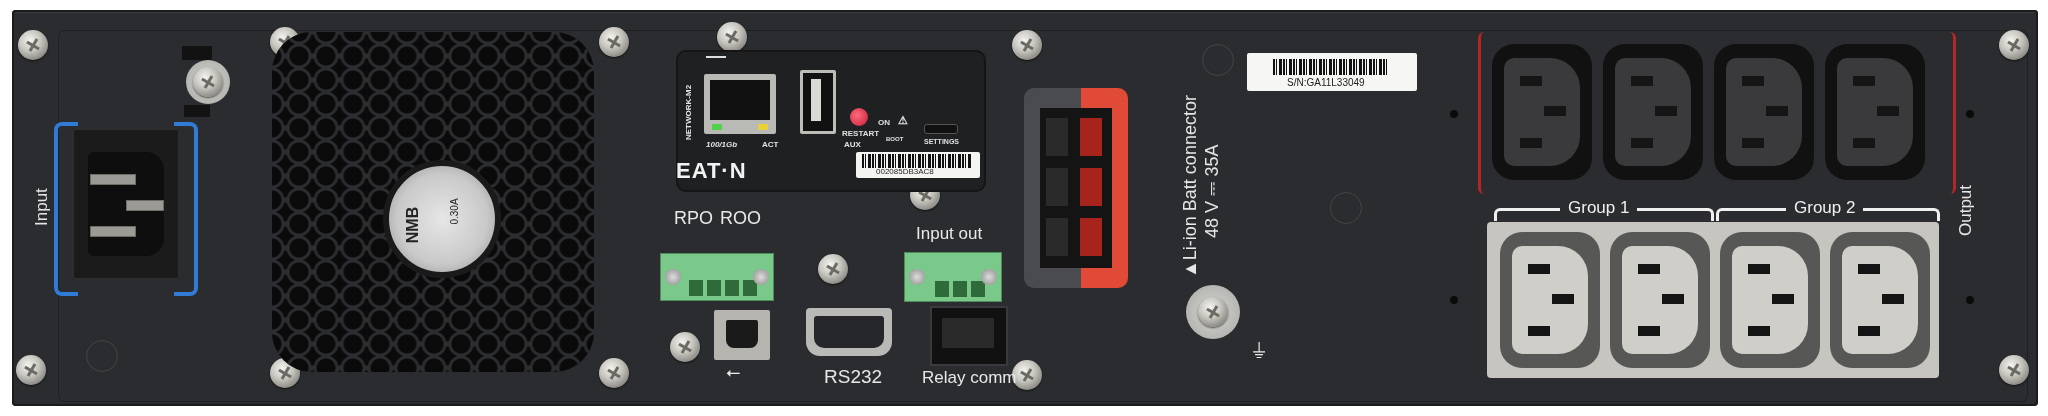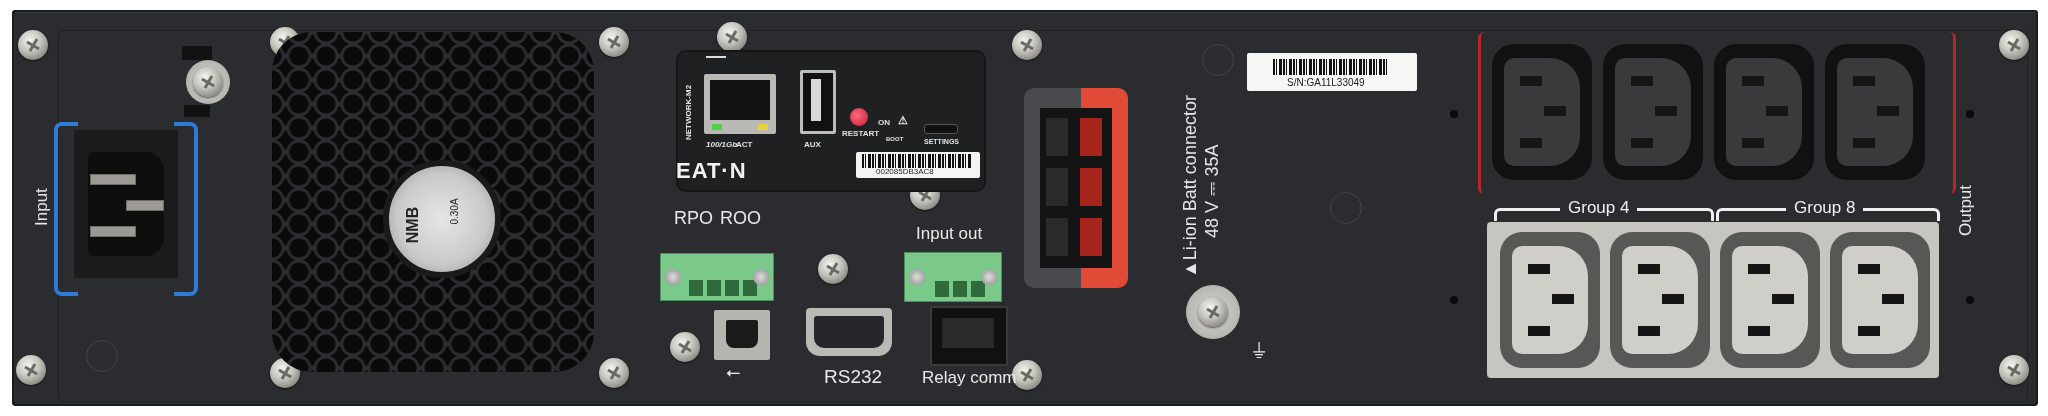--- a/index.html
+++ b/index.html
@@ -136,23 +136,23 @@
 
 <div class="netcard"></div>
 <div style="position:absolute;left:706px;top:56px;width:20px;height:12px;border-top:2px solid #ddd;"></div>
 <div class="vlabel" style="left:684px;top:140px;font-size:8px;font-weight:bold;">NETWORK-M2</div>
 <div class="rj45" style="left:704px;top:74px;width:72px;height:60px;">
   <div class="hole"></div>
   <div class="led" style="left:8px;bottom:4px;background:#4fd14a;"></div>
   <div class="led" style="right:8px;bottom:4px;background:#e8d23a;"></div>
 </div>
 <div class="tiny" style="left:706px;top:140px;font-style:italic;">100/1Gb</div>
-<div class="tiny" style="left:736px;top:140px;">ACT</div>
+<div class="tiny" style="left:762px;top:140px;">ACT</div>
 <div class="usbA"></div>
-<div class="tiny" style="left:804px;top:140px;">AUX</div>
+<div class="tiny" style="left:844px;top:140px;">AUX</div>
 <div class="restart-btn"></div>
 <div class="tiny" style="left:842px;top:129px;text-align:center;">RESTART</div>
 <div class="tiny" style="left:878px;top:118px;">ON</div>
 <div class="tiny" style="left:898px;top:114px;font-size:11px;">⚠</div>
 <div class="tiny" style="left:886px;top:136px;font-size:6px;">BOOT</div>
 <div style="position:absolute;left:924px;top:124px;width:32px;height:8px;background:#111;border:1px solid #555;border-radius:3px;"></div>
 <div class="tiny" style="left:924px;top:138px;font-size:7px;">SETTINGS</div>
 <div class="eaton-logo">EAT·N</div>
 <div class="barcode-label" style="left:856px;top:152px;width:124px;height:26px;">
   <div class="barcode" style="left:6px;top:2px;width:110px;height:14px;"></div>
@@ -238,23 +238,23 @@
 </div>
 <div class="c13" style="left:1825px;top:44px;background:#111;">
   <div class="face" style="background:#3a3a3c;">
     <div class="slotp" style="left:16px;top:18px;"></div>
       <div class="slotp" style="left:40px;top:48px;"></div>
       <div class="slotp" style="left:16px;top:80px;"></div>
   </div>
 </div>
 
 <div class="group-line" style="left:1494px;width:214px;"></div>
-<div class="group-label" style="left:1560px;">Group 4</div>
+<div class="group-label" style="left:1560px;">Group 1</div>
 <div class="group-line" style="left:1716px;width:218px;"></div>
-<div class="group-label" style="left:1786px;">Group 8</div>
+<div class="group-label" style="left:1786px;">Group 2</div>
 
 <div class="outlet-bottom-plate"></div>
 <div class="c13" style="left:1500px;top:232px;background:#575756;">
   <div class="face" style="background:#cfcec8;">
     <div class="slotp" style="left:16px;top:18px;"></div>
       <div class="slotp" style="left:40px;top:48px;"></div>
       <div class="slotp" style="left:16px;top:80px;"></div>
   </div>
 </div>
 <div class="c13" style="left:1610px;top:232px;background:#575756;">

